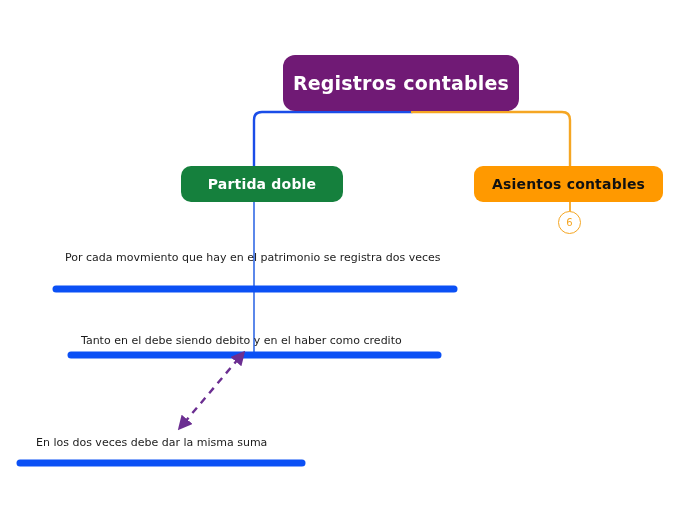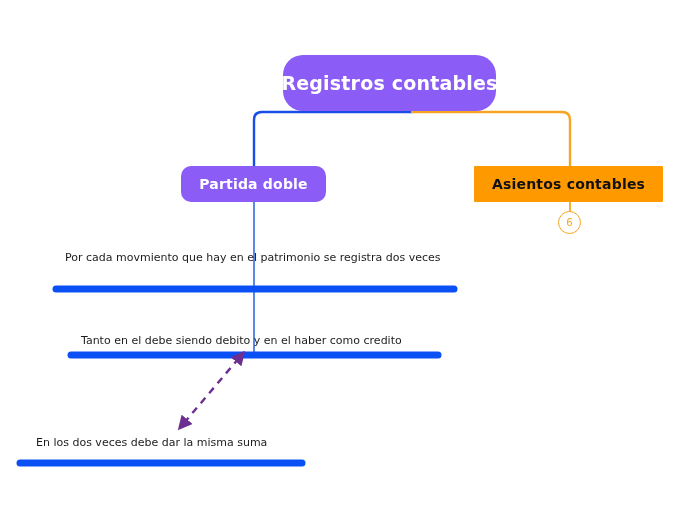--- a/index.html
+++ b/index.html
@@ -30,43 +30,43 @@
     align-items: center;
     justify-content: center;
     box-sizing: border-box;
     white-space: nowrap;
     font-weight: bold;
     letter-spacing: 0.2px;
   }
   .node-root {
     left: 283px;
     top: 55px;
-    width: 213px;
+    width: 236px;
     height: 56px;
-    border-radius: 20px;
-    background: #8b5cf6;
+    border-radius: 12px;
+    background: #701a75;
     color: #ffffff;
     font-size: 19px;
   }
   .node-blue {
     left: 181px;
     top: 166px;
-    width: 145px;
+    width: 162px;
     height: 36px;
     border-radius: 10px;
-    background: #8b5cf6;
+    background: #15803d;
     color: #ffffff;
     font-size: 14px;
   }
   .node-orange {
     left: 474px;
     top: 166px;
     width: 189px;
     height: 36px;
-    border-radius: 1px;
+    border-radius: 9px;
     background: #FF9900;
     color: #111111;
     font-size: 14px;
   }
   .badge-count {
     position: absolute;
     left: 558px;
     top: 211px;
     width: 23px;
     height: 23px;

